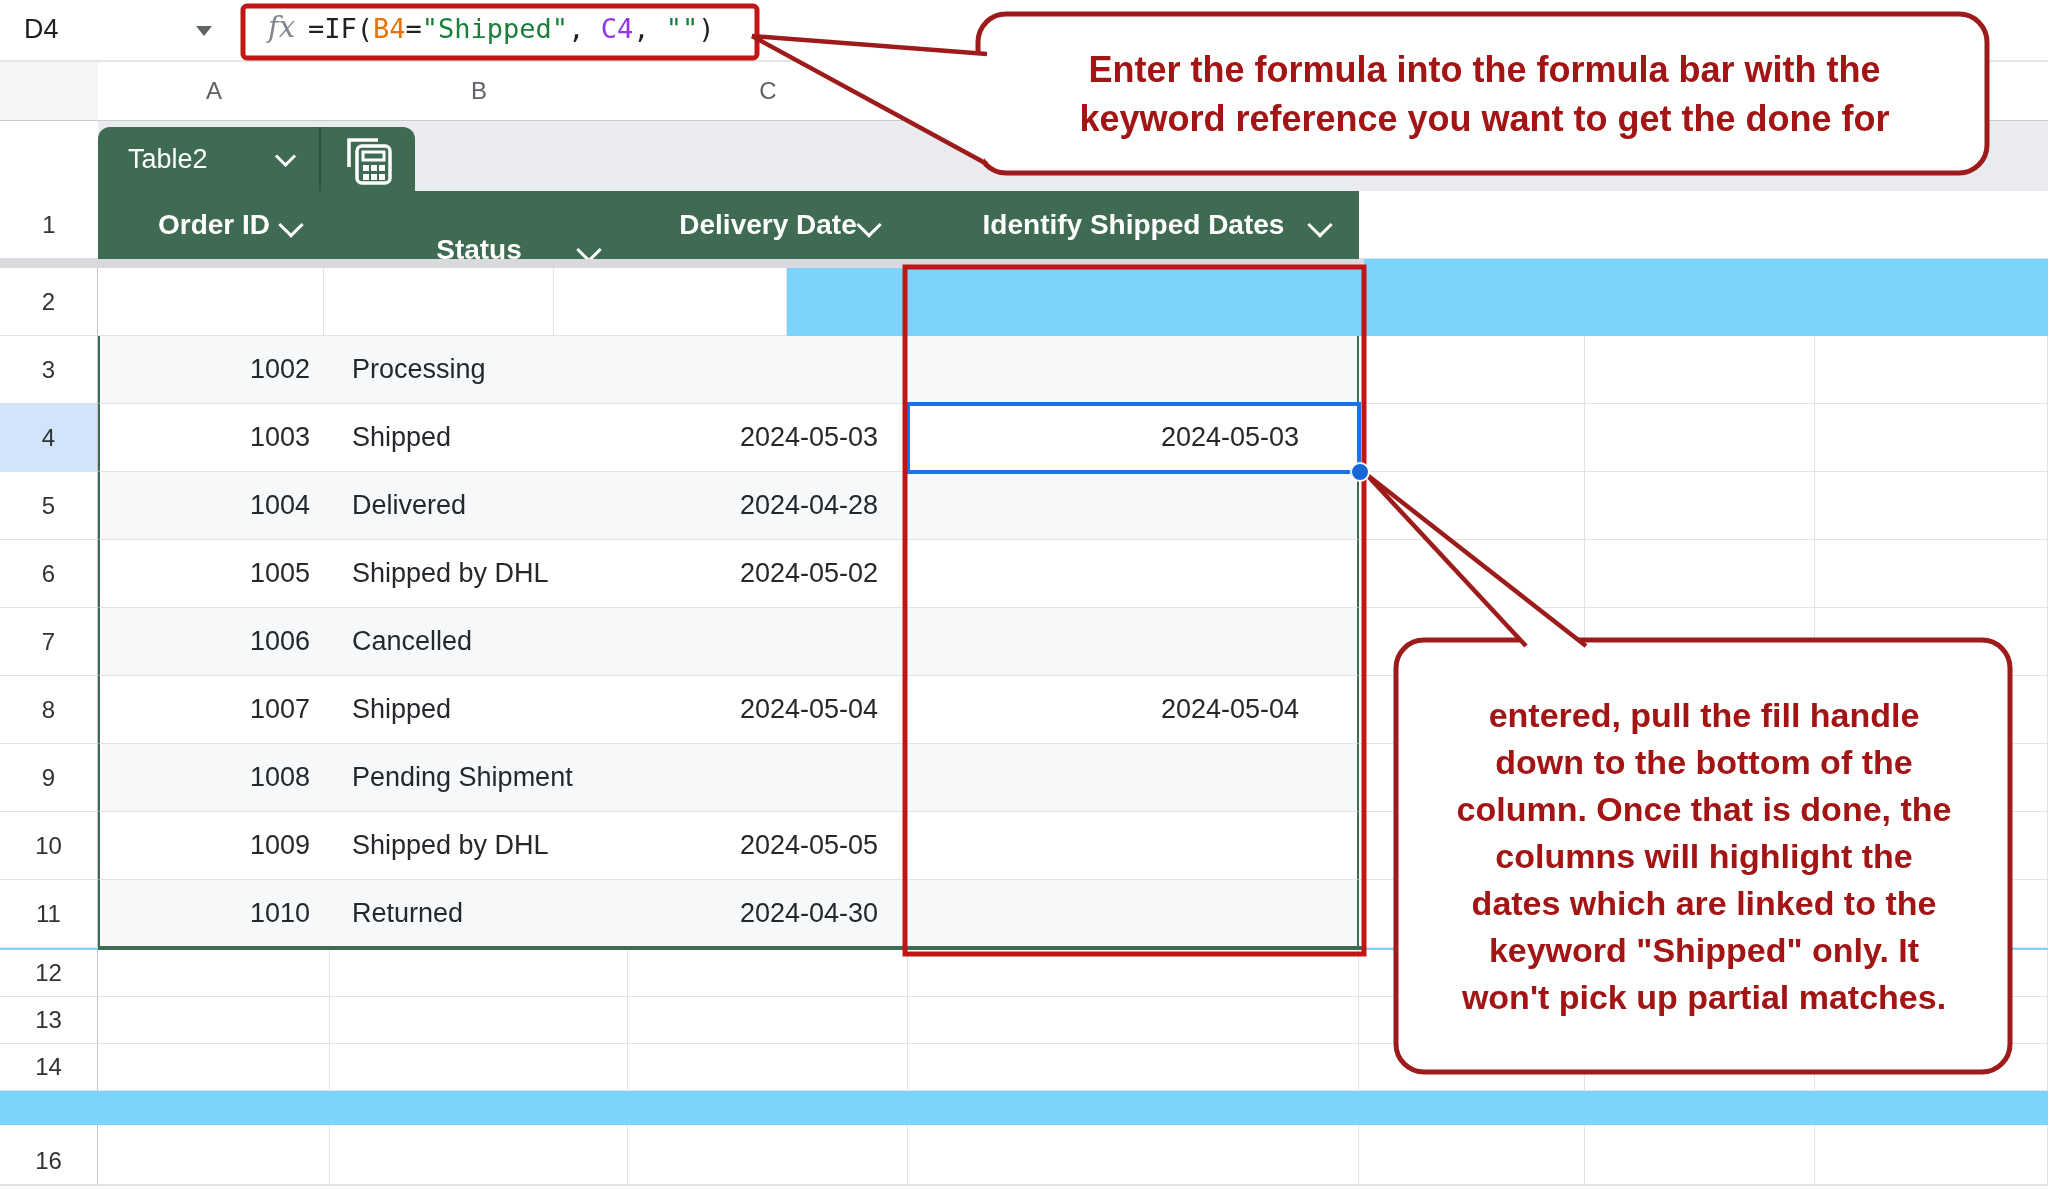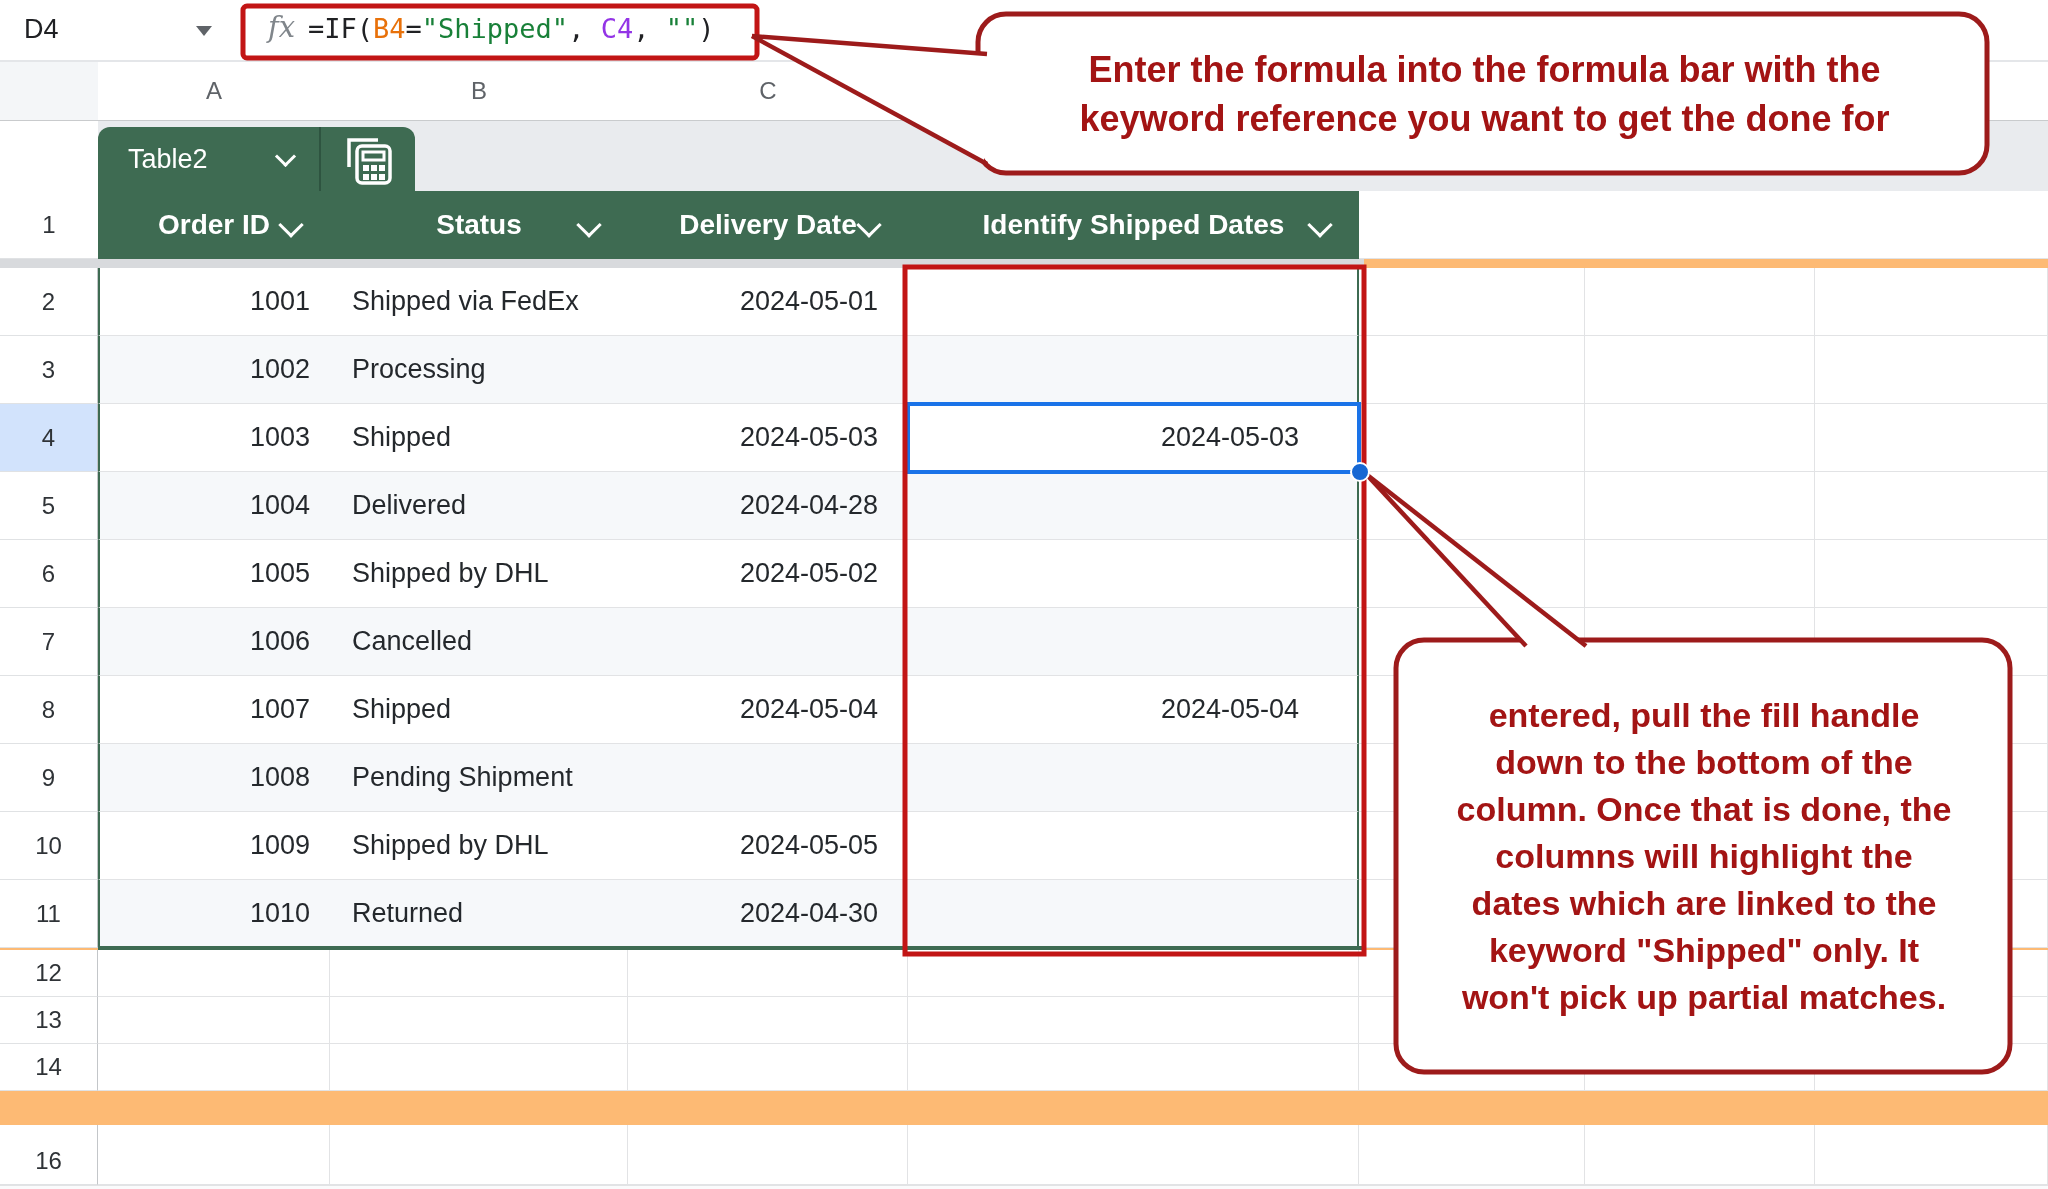--- a/index.html
+++ b/index.html
@@ -1,16 +1,16 @@
 <!DOCTYPE html>
 <html><head>
 <meta charset="utf-8">
 <style>
   html,body{margin:0;padding:0;background:#fff;}
-  .canvas{position:relative;width:2048px;height:1189px;background:#fdba74;overflow:hidden;
+  .canvas{position:relative;width:2048px;height:1189px;background:#7dd3fc;overflow:hidden;
           font-family:"Liberation Sans",sans-serif;color:#202124;}
 
   
   .fbar{position:absolute;left:0;top:0;width:2048px;height:60px;background:#fff;border-bottom:2px solid #e4e6e9;}
   .namebox{position:absolute;left:24px;top:14px;font-size:27px;color:#202124;}
   .name-tri{position:absolute;left:196px;top:26px;width:0;height:0;
             border-left:8px solid transparent;border-right:8px solid transparent;border-top:10px solid #5f6368;}
   .fxicon{position:absolute;left:268px;top:10px;font-family:"DejaVu Serif",serif;font-style:italic;
           font-size:29px;color:#80868b;}
   .formula{position:absolute;left:308px;top:13px;font-family:"DejaVu Sans Mono",monospace;font-size:27px;white-space:pre;}
@@ -39,21 +39,21 @@
   .ttab .seg2{width:94px;height:100%;display:flex;align-items:center;justify-content:center;}
 
   
   .row1{position:absolute;left:0;top:191px;width:2048px;height:68px;}
   .row1 .rhdr{position:absolute;left:0;top:0;width:98px;height:67px;background:#fff;
               border-right:1px solid #c3c6c9;border-bottom:1px solid #e0e2e4;
               display:flex;align-items:center;justify-content:center;font-size:24px;color:#2f3337;}
   .thead{position:absolute;left:98px;top:0;width:1261px;height:68px;background:#3e6b52;display:flex;}
   .thcell{position:relative;height:100%;display:flex;align-items:center;justify-content:center;
           color:#fff;font-size:28px;font-weight:bold;}
-  .thA{width:232px;} .thB{width:298px;} .thC{width:280px;} .thD{width:451px;}
+  .thA{width:232px;} .thB{width:298px;margin-top:25px;} .thC{width:280px;} .thD{width:451px;}
   .hchev{position:absolute;right:30px;top:25px;width:15px;height:15px;
          border-right:3px solid #fff;border-bottom:3px solid #fff;transform:rotate(45deg);}
   .rightcell{position:absolute;top:0;height:67px;background:#fff;border-right:1px solid #e2e3e5;border-bottom:1px solid #e2e3e5;}
 
   .shadowstrip{position:absolute;left:0;top:259px;width:1364px;height:9px;background:#d8dadd;}
   .tbottom{position:absolute;left:98px;top:946px;width:1266px;height:4px;background:#3e6b52;z-index:2;}
   .botstrip{position:absolute;left:0;top:1185px;width:2048px;height:4px;border-top:1px solid #e2e3e5;background:#fafbfc;}
 
   
   .srow{position:absolute;left:0;width:2048px;display:flex;z-index:1;}
@@ -145,26 +145,20 @@
     </div>
     <div class="rightcell" style="left:1359px;width:226px;"></div>
     <div class="rightcell" style="left:1585px;width:230px;"></div>
     <div class="rightcell" style="left:1815px;width:233px;"></div>
   </div>
 
   <div class="shadowstrip"></div>
   <div id="rows-host">
       <div class="srow" style="top: 268px; height: 68px;">
         <div class="rh">2</div>
-        <div class="tablepart" style="background: rgb(255, 255, 255);">
-          <div class="tc tcA">1001</div>
-          <div class="tc tcB">Shipped via FedEx</div>
-          <div class="tc tcC">2024-05-01</div>
-          <div class="tc tcD"></div>
-        </div>
         <div class="ecell" style="width: 226px;"></div>
         <div class="ecell" style="width: 230px;"></div>
         <div class="ecell" style="width: 233px;"></div>
       </div>
       <div class="srow" style="top: 336px; height: 68px;">
         <div class="rh">3</div>
         <div class="tablepart" style="background: rgb(246, 248, 250);">
           <div class="tc tcA">1002</div>
           <div class="tc tcB">Processing</div>
           <div class="tc tcC"></div>

